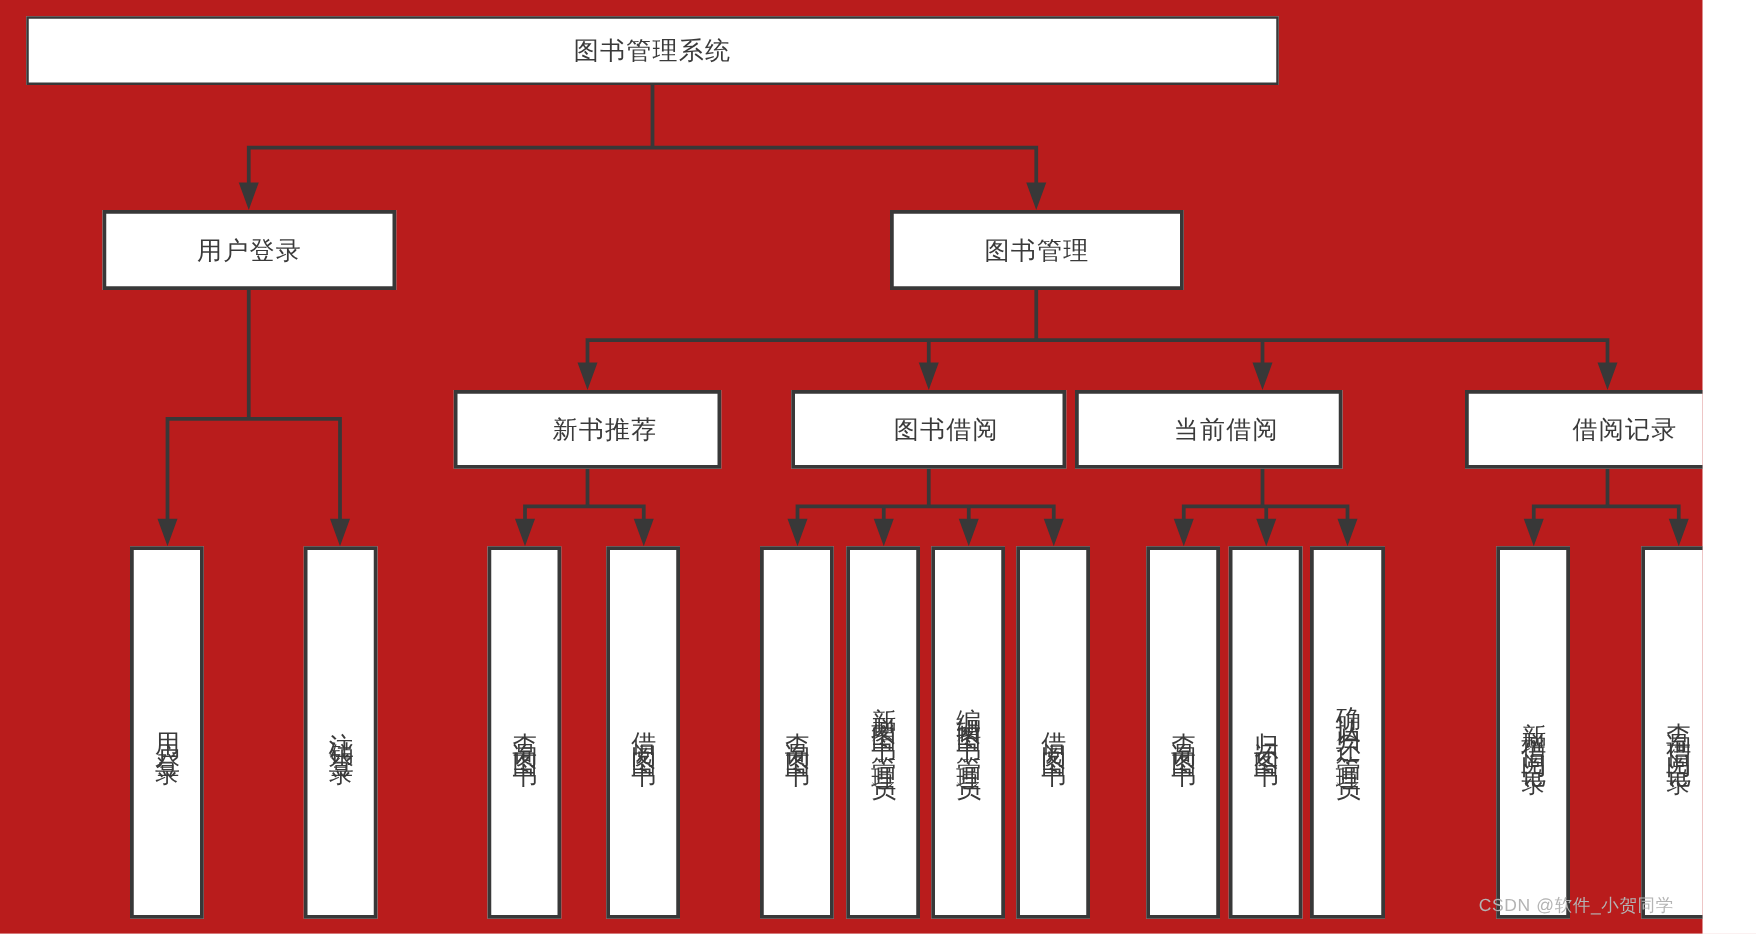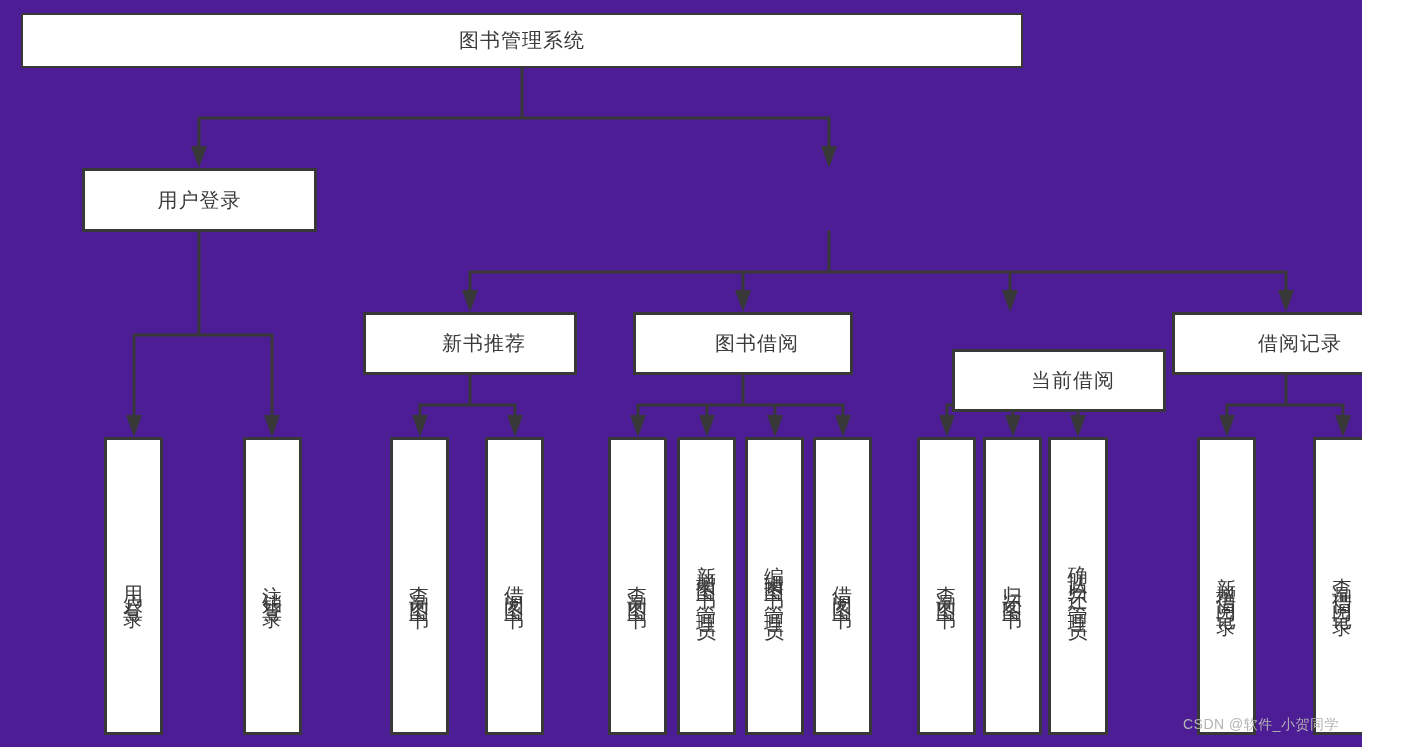--- a/index.html
+++ b/index.html
@@ -1,20 +1,20 @@
 <!DOCTYPE html>
 <html><head>
 <meta charset="utf-8">
 <style>
   html, body { margin: 0; padding: 0; background: #ffffff; }
   #stage {
     position: relative;
     width: 1362px;
     height: 747px;
-    background: #4c1d95;
+    background: #b91c1c;
     overflow: hidden;
     font-family: "Liberation Sans", "DejaVu Sans", sans-serif;
   }
   #connectors {
     position: absolute;
     left: 0; top: 0;
     width: 1405px; height: 747px;
   }
   .node {
     position: absolute;
@@ -92,28 +92,31 @@
       M1335 415 L1351 415 L1343 437 Z"></path>
   </svg>
 
   <div class="node node-root">
     <span>图书管理系统</span>
   </div>
 
   <div class="node node-h" style="left:82px;">
     <span>用户登录</span>
   </div>
+  <div class="node node-h" style="left:712px;">
+    <span>图书管理</span>
+  </div>
 
   <div class="node node-h3" style="left:363px;width:214px;">
     <span>新书推荐</span>
   </div>
   <div class="node node-h3" style="left:633px;width:220px;align-items:center;">
     <span>图书借阅</span>
   </div>
-  <div class="node node-h3" style="left:952px;width:214px;margin-top:37px;">
+  <div class="node node-h3" style="left:860px;width:214px;">
     <span>当前借阅</span>
   </div>
   <div class="node node-h3" style="left:1172px;width:228px;">
     <span>借阅记录</span>
   </div>
 
   <div class="node leaf" style="left:104px;">
     <span class="vtext">用户登录</span>
   </div>
   <div class="node leaf" style="left:243px;">

